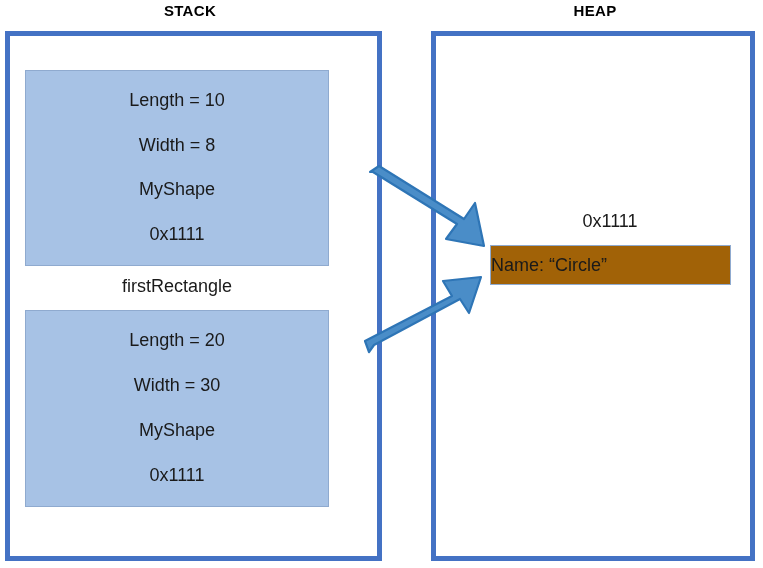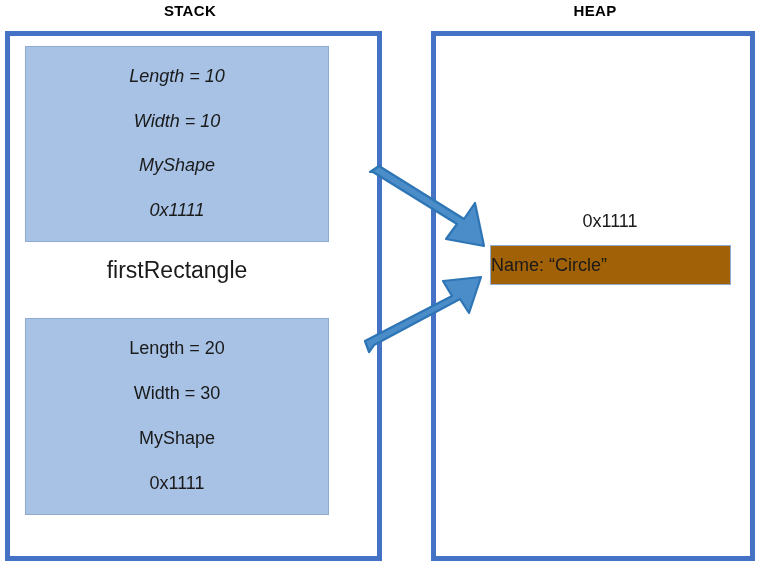--- a/index.html
+++ b/index.html
@@ -47,38 +47,39 @@
     position: absolute;
     background: #A7C2E5;
     border: 1px solid #8FAACF;
     box-sizing: border-box;
     display: flex;
     flex-direction: column;
     justify-content: space-around;
     align-items: center;
     padding: 8px 0;
   }
-  #first-frame  { left: 25px; top: 46px;  width: 304px; height: 196px; font-style: italic; }
-  #second-frame { left: 25px; top: 318px; width: 304px; height: 197px; }
+  #first-frame  { left: 25px; top: 70px;  width: 304px; height: 196px; }
+  #second-frame { left: 25px; top: 310px; width: 304px; height: 197px; }
 
   .frame-line {
     font-size: 18px;
     color: #1a1a1a;
     line-height: 1.1;
     white-space: nowrap;
   }
 
   .frame-label {
     position: absolute;
-    font-size: 23px;
+    font-size: 18px;
     color: #1a1a1a;
     text-align: center;
     width: 304px;
     left: 25px;
     white-space: nowrap;
+    margin-top: 19px;
   }
   #first-frame-label  { top: 257px; }
   #second-frame-label { top: 519px; }
 
   
   #heap-address {
     position: absolute;
     left: 490px;
     top: 211px;
     width: 240px;
@@ -120,21 +121,21 @@
 <div id="canvas">
 
   <div class="col-title" id="heap-title">HEAP</div>
   <div class="col-title" id="stack-title">STACK</div>
 
   <div class="region-box" id="stack-region"></div>
   <div class="region-box" id="heap-region"></div>
 
   <div class="stack-frame" id="first-frame">
     <div class="frame-line">Length = 10</div>
-    <div class="frame-line">Width = 10</div>
+    <div class="frame-line">Width = 8</div>
     <div class="frame-line">MyShape</div>
     <div class="frame-line">0x1111</div>
   </div>
   <div class="frame-label" id="first-frame-label">firstRectangle</div>
 
   <div class="stack-frame" id="second-frame">
     <div class="frame-line">Length = 20</div>
     <div class="frame-line">Width = 30</div>
     <div class="frame-line">MyShape</div>
     <div class="frame-line">0x1111</div>

